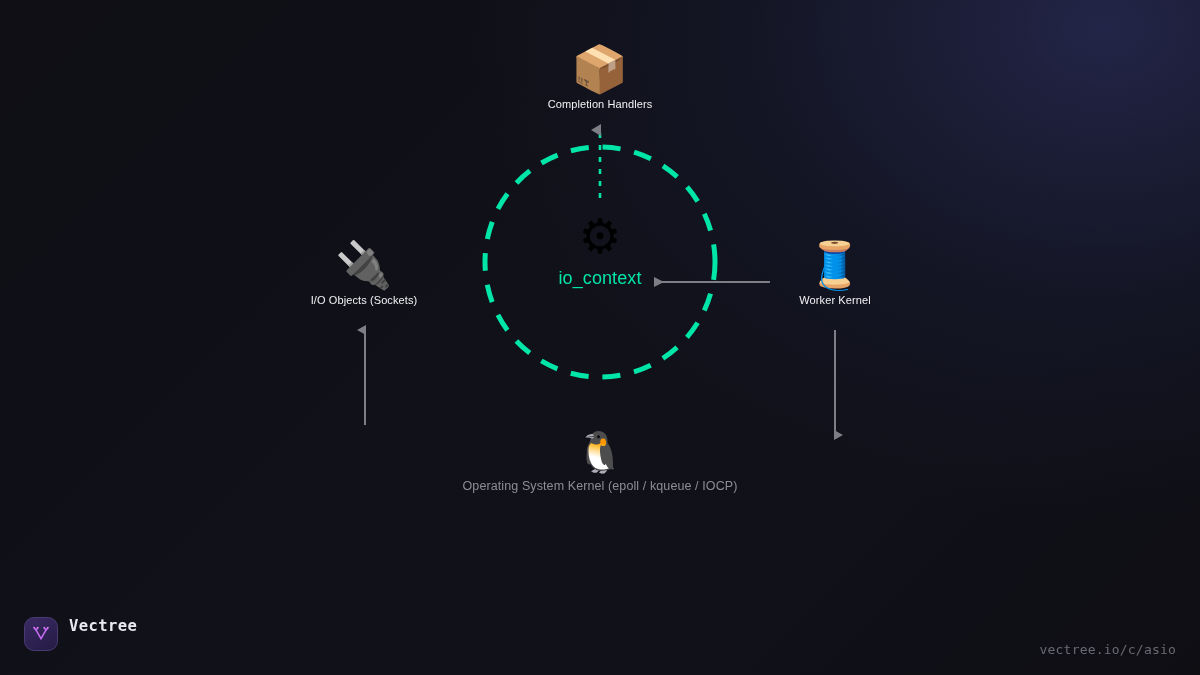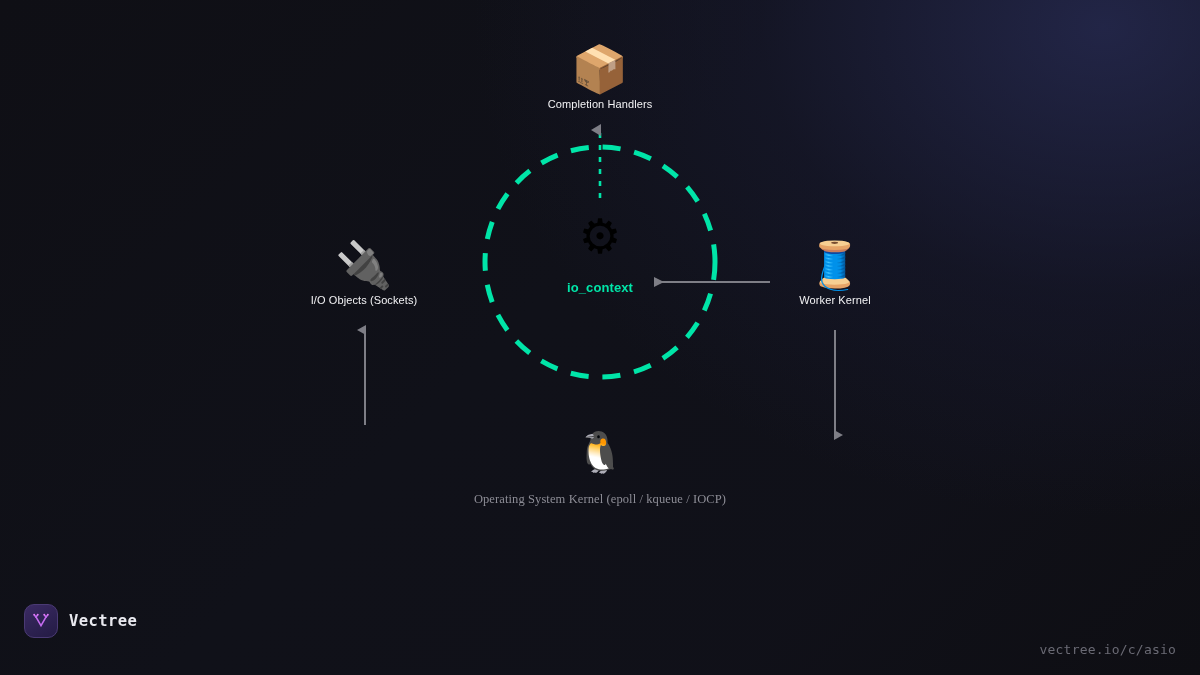--- a/index.html
+++ b/index.html
@@ -54,51 +54,49 @@
   #node-io-objects .node-icon { font-size: 46px; }
 
   #node-worker-threads { left: 835px; top: 242px; }
   #node-worker-threads .node-icon { font-size: 46px; }
 
   #node-os-kernel { left: 600px; top: 432px; }
   #node-os-kernel .node-icon { font-size: 40px; }
   #node-os-kernel .node-label {
     color: #8d8d96;
     font-size: 12.5px;
-    margin-top: 20px;
-    font-family: Liberation Serif, serif;
+    margin-top: 7px;
   }
 
   
   #node-io-context {
     left: 600px;
     top: 212px;
   }
   #node-io-context .node-icon {
     font-size: 48px;
     filter: hue-rotate(-8deg) saturate(0.55) brightness(1.08);
   }
   #node-io-context .node-label {
     color: #00e5a8;
-    font-weight: bold;
-    font-size: 13px;
-    margin-top: 20px;
+    font-weight: normal;
+    font-size: 18px;
+    margin-top: 8px;
   }
 
   
   #footer-brand {
     position: absolute;
     left: 24px;
     bottom: 22px;
   }
   #brand-row {
     display: flex;
-    align-items: center;
     gap: 11px;
-    margin-bottom: 15px;
+    margin-bottom: 2px;
   }
   #brand-logo {
     width: 34px;
     height: 34px;
     border-radius: 10px;
     background: linear-gradient(150deg, #3b2a63 0%, #2c2150 60%, #241b44 100%);
     border: 1px solid #4a3a74;
     display: flex;
     align-items: center;
     justify-content: center;

